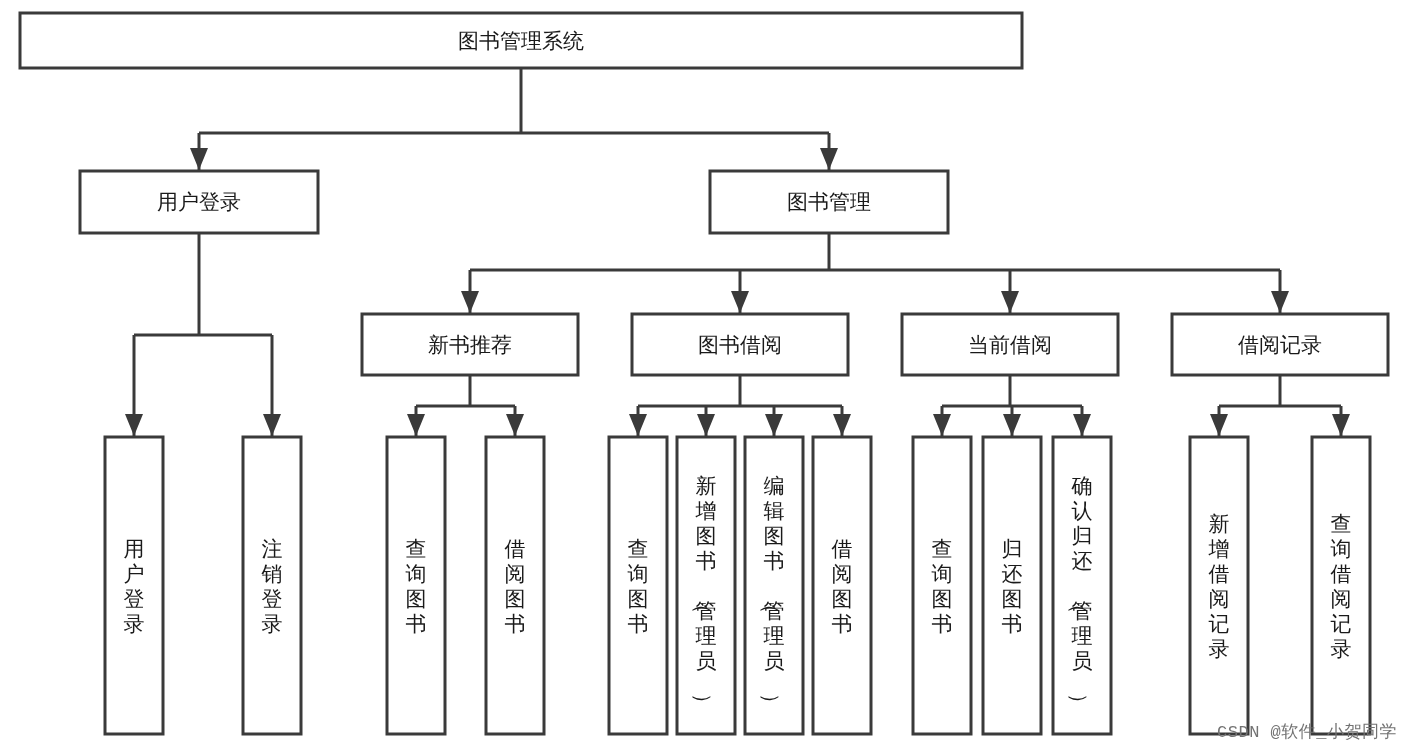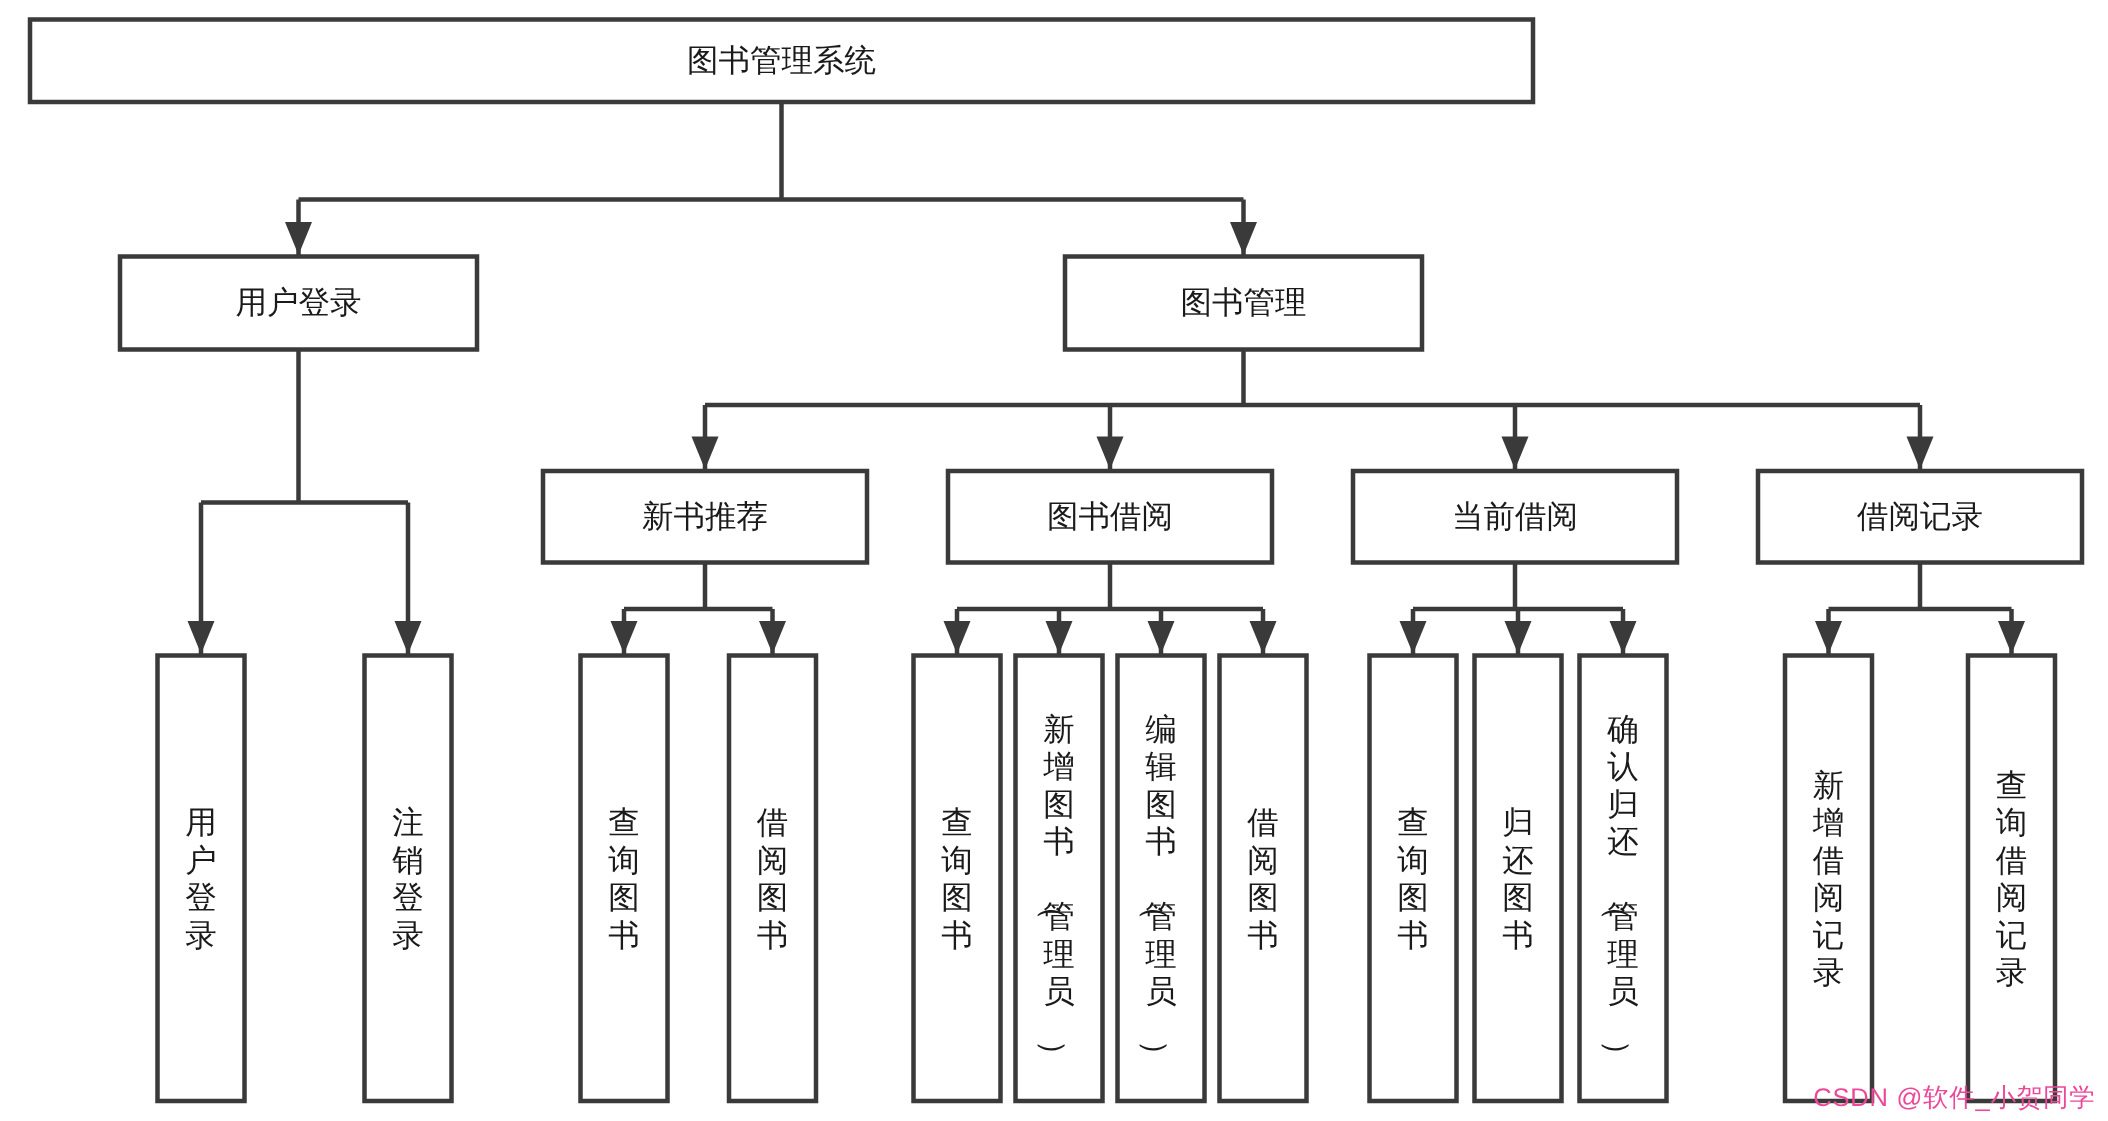--- a/index.html
+++ b/index.html
@@ -53,23 +53,23 @@
   .node-label-v {
     font-family: "DejaVu Sans", "Liberation Sans", sans-serif;
     font-size: 21px;
     fill: #1a1a1a;
     text-anchor: middle;
   }
   .watermark-text {
     position: absolute;
     right: 8px;
     bottom: 4px;
-    font-family: Liberation Sans, sans-serif;
+    font-family: Liberation Mono, monospace;
     font-size: 17px;
-    color: #ec4899;
+    color: #737373;
     white-space: nowrap;
     user-select: none;
     letter-spacing: 0.5px;
   }
 </style>
 </head>
 <body>
 
 <div id="diagram-root">
   <svg id="flowchart" viewBox="0 0 1405 747" xmlns="http://www.w3.org/2000/svg">

